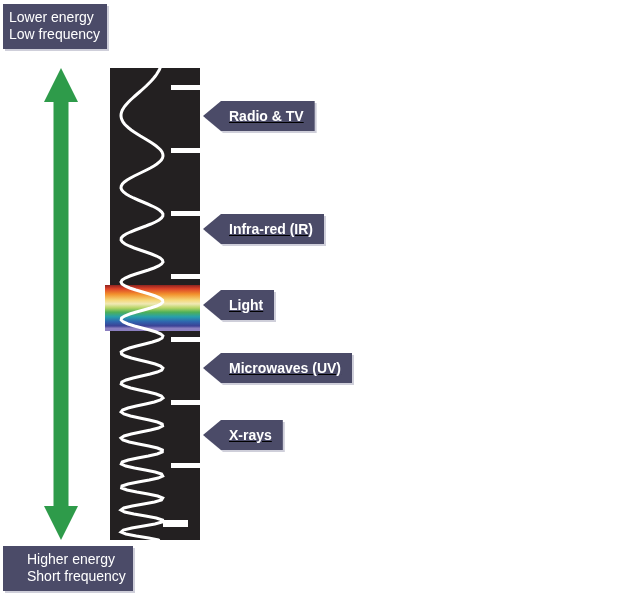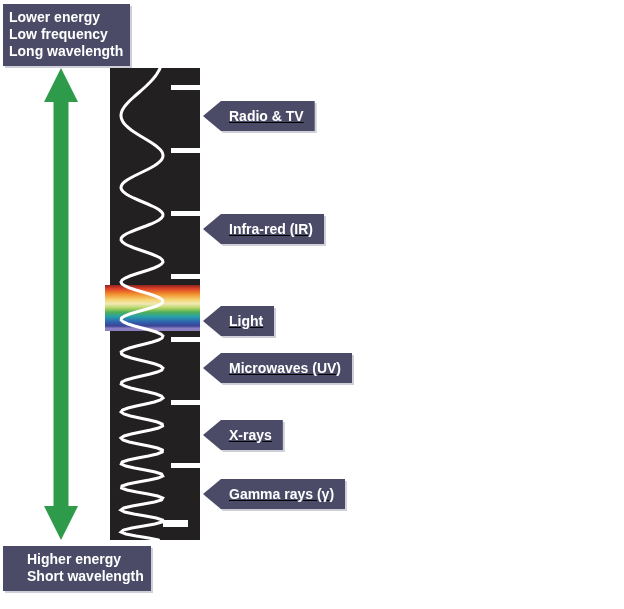--- a/index.html
+++ b/index.html
@@ -12,21 +12,21 @@
   }
   *{margin:0;padding:0;box-sizing:border-box;}
   body{background:#ffffff;font-family:"Liberation Sans","DejaVu Sans",sans-serif;}
   .stage{position:relative;width:624px;height:609px;background:#ffffff;overflow:hidden;}
 
   
   .note{
     position:absolute;
     background:var(--panel_bg);
     color:var(--text);
-    font-weight:bold;
+    font-weight:normal;
     font-size:14px;
     line-height:17px;
     padding:5px 7px 6px 6px;
     box-shadow:2px 2px 0 var(--shadow);
     white-space:nowrap;
   }
   .note-top{left:3px;top:4px;}
   .note-bottom{left:3px;top:546px;padding-left:24px;}
 
   
@@ -79,21 +79,20 @@
   }
 </style>
 </head>
 <body>
 
 <div class="stage">
 
   <div class="note note-top">
     <div>Lower energy</div>
     <div>Low frequency</div>
-    <div>Long wavelength</div>
   </div>
 
   <svg class="updown-arrow" viewBox="0 0 40 472">
     <polygon points="20,0 37,34 27.5,34 27.5,438 37,438 20,472 3,438 12.5,438 12.5,34 3,34"></polygon>
   </svg>
 
   <div class="column"></div>
 
   <div class="light-band"></div>
 
@@ -109,31 +108,28 @@
   <svg class="wave-svg" viewBox="0 0 90 472">
     <polyline id="wave-line" points="50.1,0 49.2,2 48.0,4 46.8,6 45.4,8 43.8,10 42.1,12 40.2,14 38.2,16 36.2,18 34.0,20 31.8,22 29.5,24 27.2,26 24.9,28 22.7,30 20.5,32 18.5,34 16.7,36 15.0,38 13.6,40 12.4,42 11.6,44 11.1,46 11.0,48 11.3,50 12.0,52 13.0,54 14.5,56 16.4,58 18.7,60 21.2,62 24.1,64 27.2,66 30.4,68 33.8,70 37.1,72 40.4,74 43.4,76 46.2,78 48.6,80 50.6,82 52.0,84 52.8,86 53.0,88 52.5,90 51.3,92 49.4,94 46.9,96 43.9,98 40.4,100 36.5,102 32.4,104 28.3,106 24.2,108 20.5,110 17.1,112 14.4,114 12.4,116 11.3,118 11.0,120 11.8,122 13.5,124 16.1,126 19.5,128 23.5,130 28.1,132 32.9,134 37.6,136 42.2,138 46.2,140 49.4,142 51.7,144 52.9,146 52.8,148 51.5,150 49.0,152 45.4,154 40.9,156 35.9,158 30.5,160 25.2,162 20.3,164 16.1,166 13.1,168 11.3,170 11.1,172 12.4,174 15.1,176 19.2,178 24.2,180 30.0,182 35.9,184 41.5,186 46.5,188 50.2,190 52.4,192 53.0,194 51.6,196 48.6,198 44.0,200 38.4,202 32.1,204 25.7,206 19.9,208 15.2,210 12.1,212 11.0,214 12.0,216 15.0,218 19.7,220 25.8,222 32.6,224 39.3,226 45.3,228 49.9,230 52.5,232 52.8,234 50.8,236 46.5,238 40.6,240 33.6,242 26.3,244 19.7,246 14.6,248 11.6,250 11.2,252 13.4,254 18.0,256 24.5,258 32.0,260 39.6,262 46.2,264 50.8,266 52.9,268 52.1,270 48.4,272 42.4,274 34.8,276 26.7,278 19.4,280 14.0,282 11.2,284 11.6,286 15.2,288 21.4,290 29.3,292 37.7,294 45.2,296 50.6,298 52.9,300 51.8,302 47.3,304 40.2,306 31.6,308 23.1,310 16.1,312 11.8,314 11.2,316 14.4,318 20.7,320 29.2,322 38.3,324 46.2,326 51.4,328 53.0,330 50.4,332 44.3,334 35.7,336 26.3,338 18.0,340 12.6,342 11.1,344 13.9,346 20.5,348 29.6,350 39.2,352 47.4,354 52.2,356 52.6,358 48.5,360 40.6,362 30.8,364 21.3,366 14.1,368 11.0,370 12.9,372 19.2,374 28.6,376 38.8,378 47.5,380 52.4,382 52.3,384 47.2,386 38.3,388 27.7,390 18.2,392 12.2,394 11.3,396 15.8,398 24.5,400 35.3,402 45.2,404 51.6,406 52.7,408 48.2,410 39.2,412 28.1,414 18.1,416 12.0,418 11.6,420 17.0,422 26.8,424 38.1,426 47.7,428 52.7,430 51.5,432 44.5,434 33.6,436 22.3,438 13.8,440 11.0,442 14.7,444 23.9,446 35.6,448 46.3,450 52.4,452 51.9,454 44.9,456 33.6,458 21.8,460 13.4,462 11.1,464 15.9,466 26.3,468 38.6,470 48.6,472"></polyline>
   </svg>
 
   <div class="tag" style="top:101px">
     <div class="tag-shape">Radio &amp; TV</div>
   </div>
   <div class="tag" style="top:214px">
     <div class="tag-shape">Infra-red (IR)</div>
   </div>
-  <div class="tag" style="top:306px">
+  <div class="tag" style="top:290px">
     <div class="tag-shape">Light</div>
   </div>
   <div class="tag" style="top:353px">
     <div class="tag-shape">Microwaves (UV)</div>
   </div>
   <div class="tag" style="top:420px">
     <div class="tag-shape">X-rays</div>
   </div>
-  <div class="tag" style="top:479px">
-    <div class="tag-shape">Gamma rays (γ)</div>
-  </div>
 
   <div class="note note-bottom">
     <div>Higher energy</div>
-    <div>Short wavelength</div>
+    <div>Short frequency</div>
   </div>
 
 </div>
 
 </body></html>

